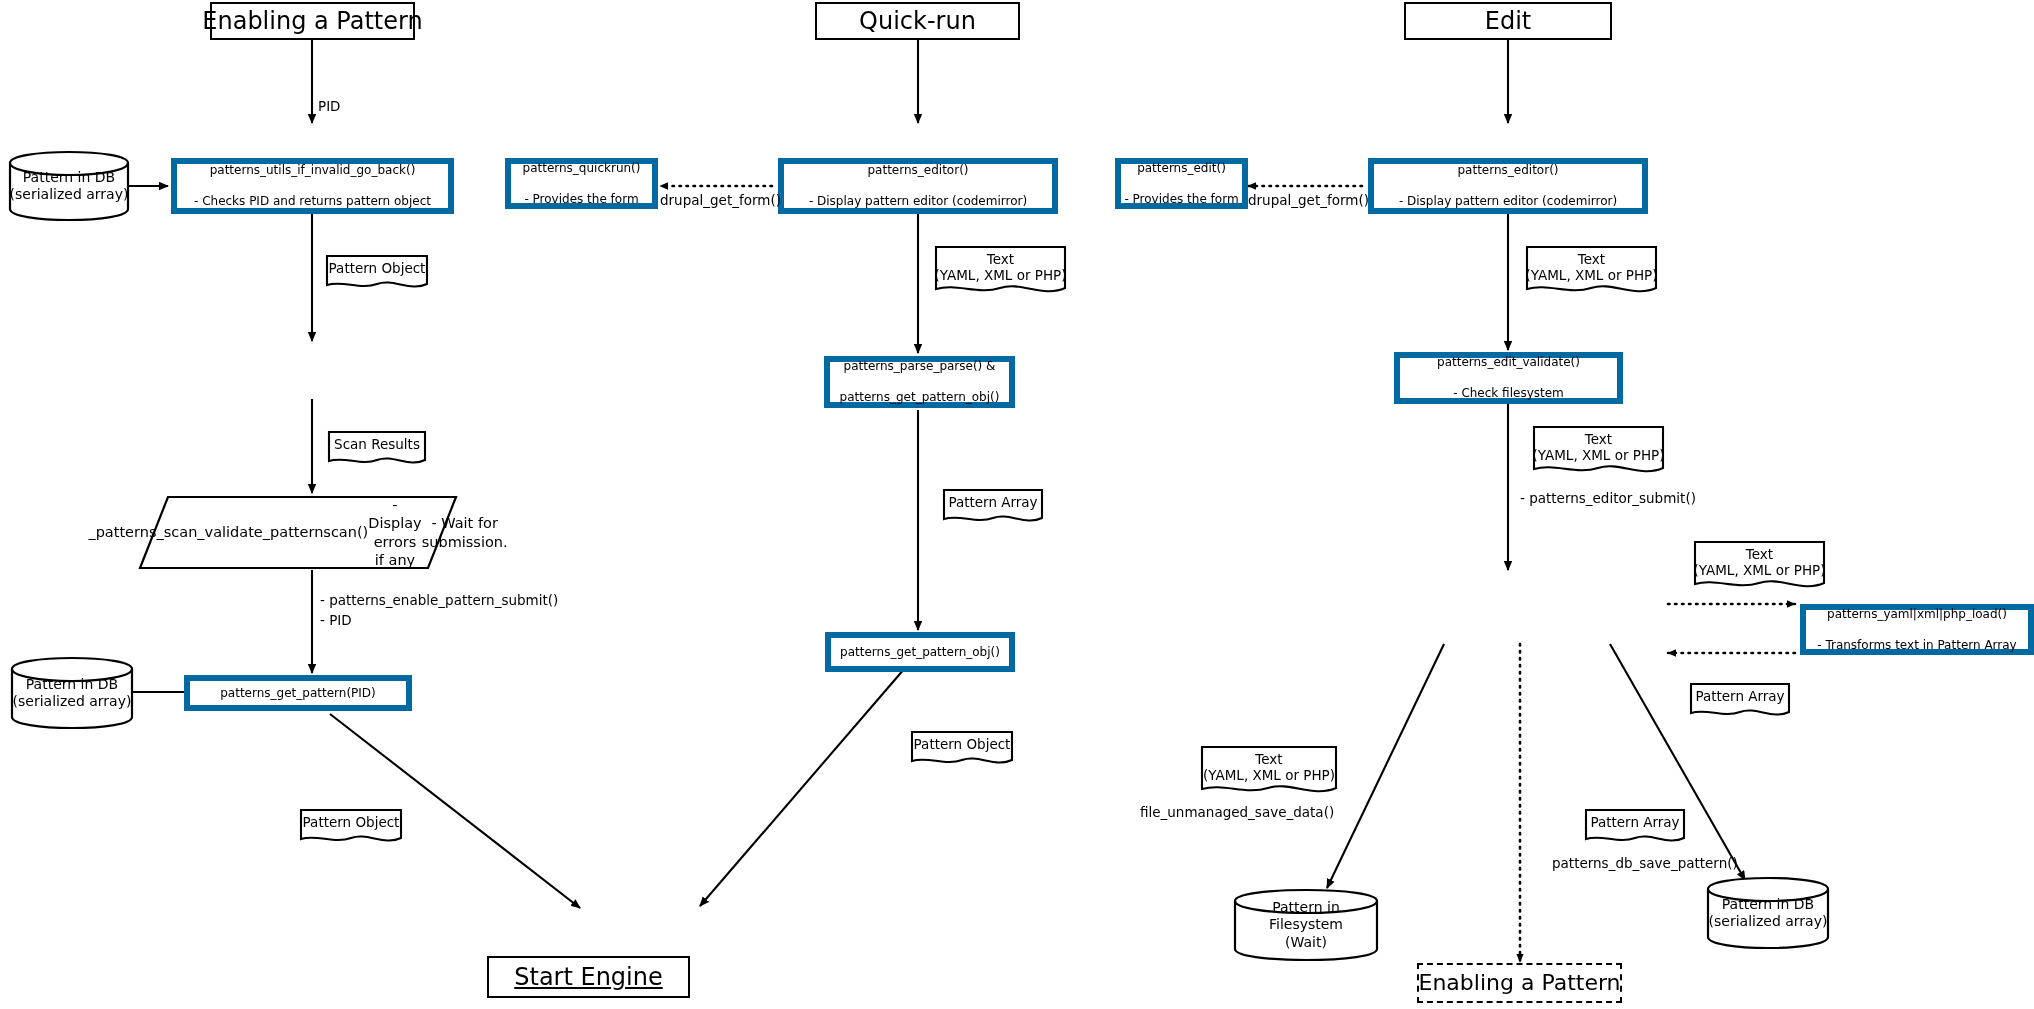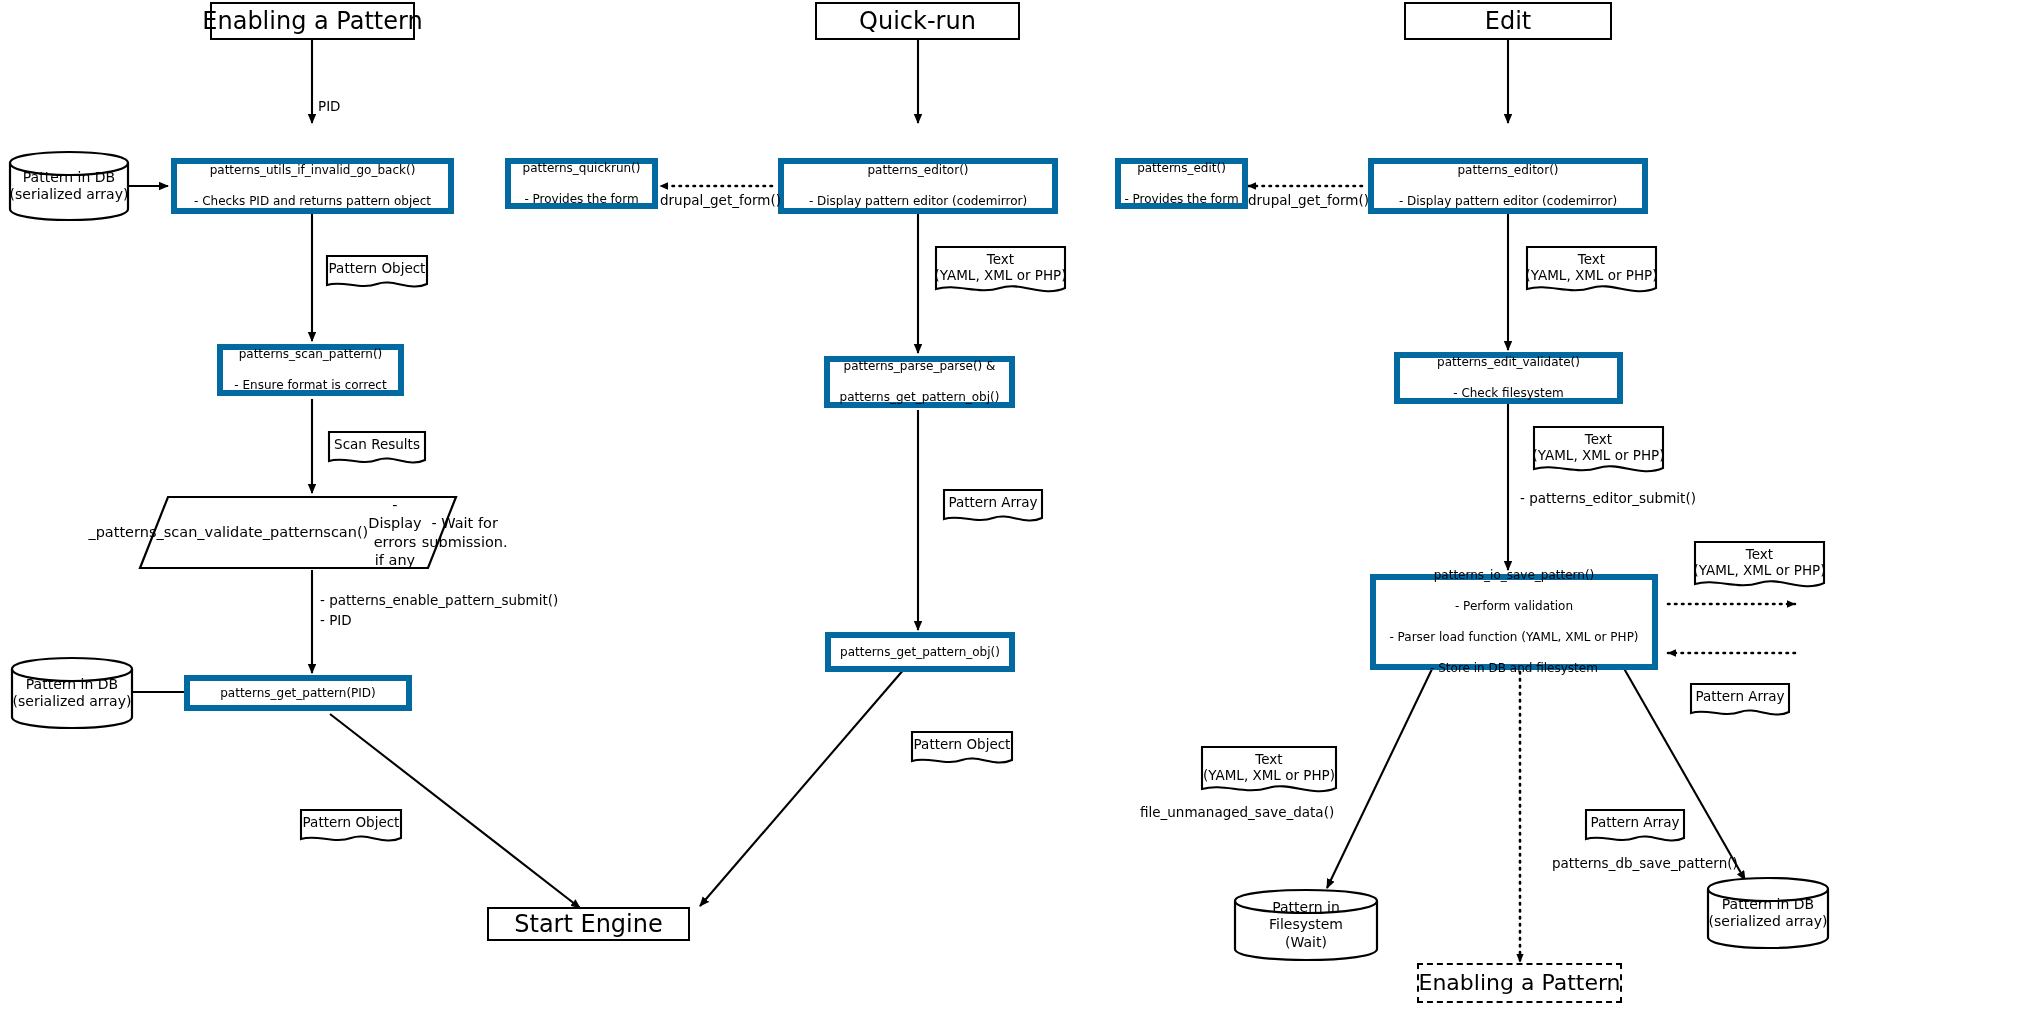--- a/index.html
+++ b/index.html
@@ -201,24 +201,20 @@
 
   <div class="doc-wrap" style="left:325px; top:254px; width:104px; height:38px;">
     <svg width="104" height="38" viewBox="0 0 104 38" xmlns="http://www.w3.org/2000/svg">
       <path d="M2,2 L102,2 L102,30 C85,38 68,24 52,30 C35,36 18,26 2,31 Z" fill="#fff" stroke="#000" stroke-width="2.1"></path>
     </svg>
     <div class="doc-text">
       <span class="ln">Pattern Object</span>
     </div>
   </div>
 
-  <div class="node box-proc" style="left:217px; top:344px; width:187px; height:52px;">
-    <span class="ln">patterns_scan_pattern()</span>
-    <span class="ln">- Ensure format is correct</span>
-  </div>
 
   <div class="doc-wrap" style="left:327px; top:430px; width:100px; height:38px;">
     <svg width="100" height="38" viewBox="0 0 100 38" xmlns="http://www.w3.org/2000/svg">
       <path d="M2,2 L98,2 L98,30 C82,38 66,24 50,30 C34,36 18,26 2,31 Z" fill="#fff" stroke="#000" stroke-width="2.1"></path>
     </svg>
     <div class="doc-text">
       <span class="ln">Scan Results</span>
     </div>
   </div>
 
@@ -306,21 +302,21 @@
 
   <div class="doc-wrap" style="left:910px; top:730px; width:104px; height:38px;">
     <svg width="104" height="38" viewBox="0 0 104 38" xmlns="http://www.w3.org/2000/svg">
       <path d="M2,2 L102,2 L102,30 C85,38 68,24 52,30 C35,36 18,26 2,31 Z" fill="#fff" stroke="#000" stroke-width="2.1"></path>
     </svg>
     <div class="doc-text">
       <span class="ln">Pattern Object</span>
     </div>
   </div>
 
-  <div class="node box-title" style="left:487px; top:907px; width:203px; height:34px;">
+  <div class="node box-title" style="left:487px; top:956px; width:203px; height:42px;text-decoration:underline;">
     <span class="ln">Start Engine</span>
   </div>
 
   <div class="node box-title" style="left:1404px; top:2px; width:208px; height:38px;">
     <span class="ln">Edit</span>
   </div>
 
   <div class="node box-proc" style="left:1115px; top:158px; width:133px; height:51px;">
     <span class="ln">patterns_edit()</span>
     <span class="ln">- Provides the form</span>
@@ -363,27 +359,25 @@
   <div class="doc-wrap" style="left:1693px; top:540px; width:133px; height:53px;">
     <svg width="133" height="53" viewBox="0 0 133 53" xmlns="http://www.w3.org/2000/svg">
       <path d="M2,2 L131,2 L131,43 C109,53 87,36 66,43 C44,50 23,38 2,44 Z" fill="#fff" stroke="#000" stroke-width="2.1"></path>
     </svg>
     <div class="doc-text">
       <span class="ln">Text</span>
       <span class="ln">(YAML, XML or PHP)</span>
     </div>
   </div>
 
-  <div class="node box-proc" style="left:1370px; top:574px; width:288px; height:96px;">
-    <span class="ln">patterns_io_save_pattern()</span>
-    <span class="ln">- Perform validation</span>
-    <span class="ln">- Parser load function (YAML, XML or PHP)</span>
-    <span class="ln">- Store in DB and filesystem</span>
-  </div>
-
+
+  <div class="node box-proc" style="left:1800px; top:604px; width:234px; height:51px;">
+    <span class="ln">patterns_yaml|xml|php_load()</span>
+    <span class="ln">- Transforms text in Pattern Array</span>
+  </div>
 
   <div class="doc-wrap" style="left:1689px; top:682px; width:102px; height:38px;">
     <svg width="102" height="38" viewBox="0 0 102 38" xmlns="http://www.w3.org/2000/svg">
       <path d="M2,2 L100,2 L100,30 C83,38 67,24 51,30 C34,36 18,26 2,31 Z" fill="#fff" stroke="#000" stroke-width="2.1"></path>
     </svg>
     <div class="doc-text">
       <span class="ln">Pattern Array</span>
     </div>
   </div>
 

